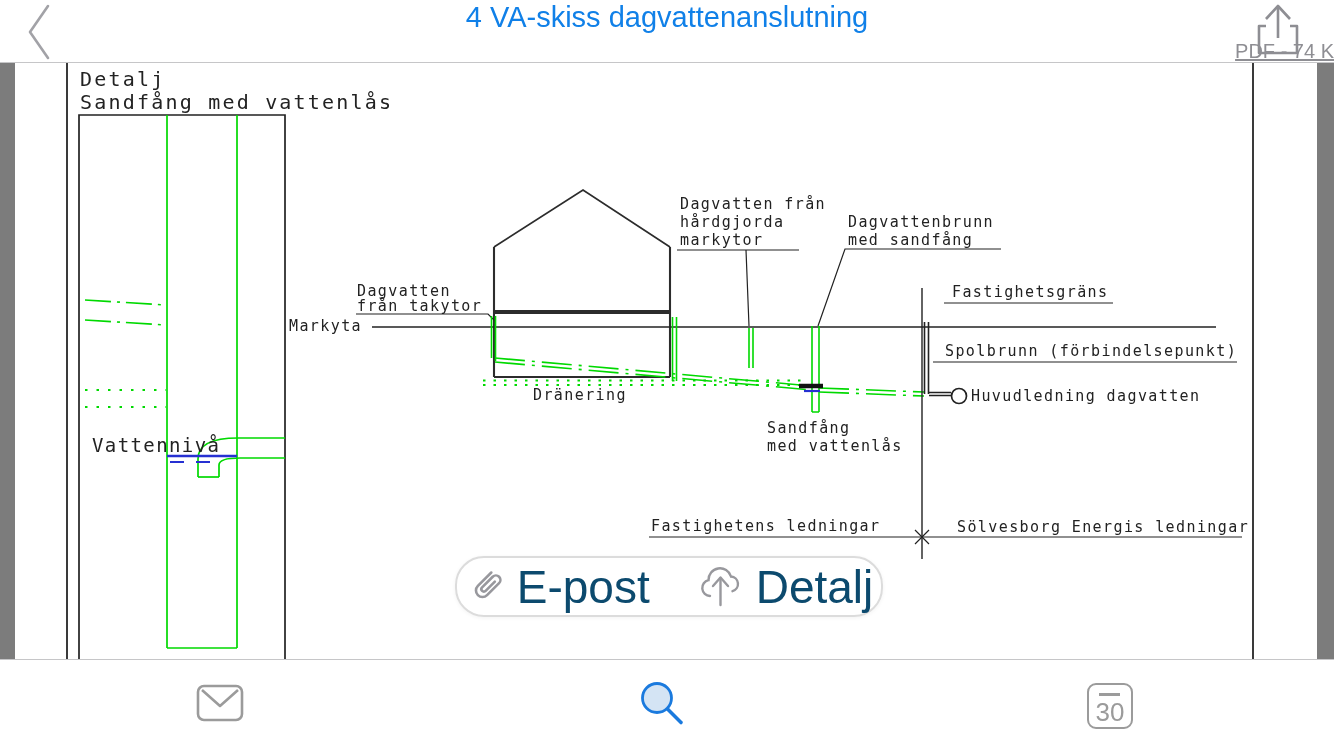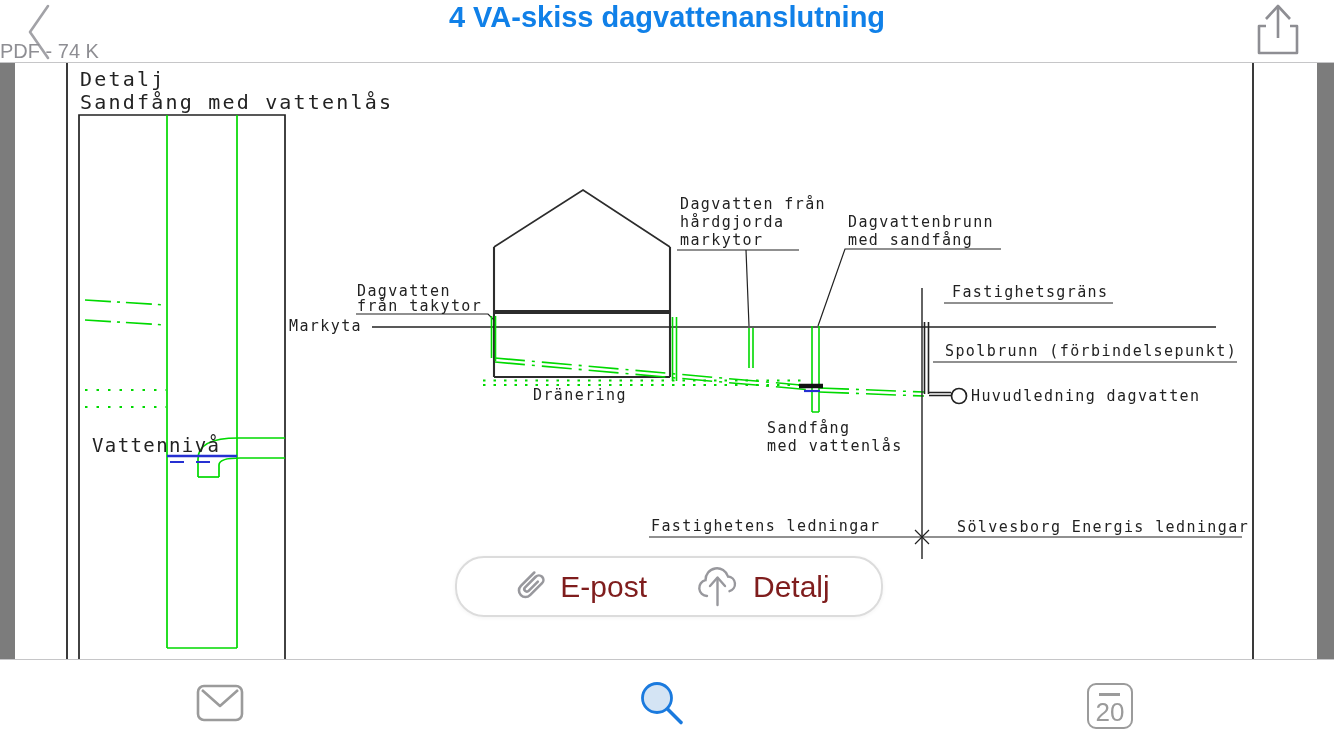--- a/index.html
+++ b/index.html
@@ -2,41 +2,41 @@
 <html><head>
 <meta charset="utf-8">
 <style>
   html,body{margin:0;padding:0;background:#fff;}
   .screen{position:relative;width:1334px;height:750px;overflow:hidden;
           font-family:"Liberation Sans",sans-serif;background:#fff;}
   
   .navbar{position:absolute;left:0;top:0;width:1334px;height:62px;background:#fff;
           border-bottom:1px solid #c6c6c8;z-index:30;}
   .nav-title{position:absolute;left:0;right:0;top:1px;text-align:center;
-             font-size:29px;font-weight:bold;color:#1080e8;}
-  .nav-sub{position:absolute;left:0;right:0;top:40px;text-align:left;
-           font-size:20px;color:#8e8e93;}
+             font-size:29px;font-weight:normal;color:#1080e8;}
+  .nav-sub{position:absolute;left:0;right:0;top:40px;text-align:right;
+           font-size:20px;color:#8e8e93;text-decoration:underline;}
   .back-btn{position:absolute;left:18px;top:2px;width:46px;height:58px;cursor:pointer;}
   .share-btn{position:absolute;right:28px;top:2px;width:56px;height:58px;cursor:pointer;}
   
   .content{position:absolute;left:0;top:62px;width:1334px;height:597px;background:#fff;}
   .side-strip{position:absolute;top:0;height:597px;width:15px;background:#7c7c7c;}
   .side-strip.left{left:0;}
   .side-strip.right{right:0;width:17px;}
   svg.cad{position:absolute;left:0;top:62px;width:1334px;height:597px;z-index:5;}
   svg.cad text{fill:#222;font-family:"DejaVu Sans Mono",monospace;}
   .cad-lab{font-size:15px;letter-spacing:1.4px;}
   .cad-big{font-size:20px;letter-spacing:2.2px;}
   .cad-mid{font-size:19px;letter-spacing:1.4px;}
   
   .pill{position:absolute;left:455px;top:556px;width:424px;height:57px;z-index:20;
         background:rgba(255,255,255,0.93);border:2px solid #dcdcdc;border-radius:29px;
         display:flex;align-items:center;justify-content:center;gap:10px;
         box-shadow:0 1px 4px rgba(0,0,0,0.05);}
-  .pill-label{font-size:30px;color:#7f1d1d;}
+  .pill-label{font-size:46px;color:#0c4a6e;}
   .pill-gap{width:26px;}
   
   .toolbar{position:absolute;left:0;top:659px;width:1334px;height:91px;background:#fff;
            border-top:1px solid #c6c6c8;z-index:30;}
   .tb-mail{position:absolute;left:196px;top:24px;cursor:pointer;}
   .tb-search{position:absolute;left:634px;top:17px;cursor:pointer;}
   .tb-pages{position:absolute;left:1087px;top:23px;width:46px;height:46px;cursor:pointer;
             border:2.5px solid #9b9b9b;border-radius:9px;box-sizing:border-box;}
   .tb-pages .bar{position:absolute;left:10px;top:8px;width:21px;height:2.5px;background:#9b9b9b;}
   .tb-pages .num{position:absolute;left:0;right:0;top:12px;text-align:center;
@@ -211,17 +211,17 @@
       </svg>
     </div>
     <div class="tb-search">
       <svg width="52" height="56" viewBox="0 0 52 56">
         <circle cx="23" cy="21" r="14.5" fill="#d4e4f4" stroke="#1a7ade" stroke-width="2.8"></circle>
         <line x1="34" y1="32.5" x2="47" y2="45.5" stroke="#1a7ade" stroke-width="3.6" stroke-linecap="round"></line>
       </svg>
     </div>
     <div class="tb-pages">
       <div class="bar"></div>
-      <div class="num">20</div>
+      <div class="num">30</div>
     </div>
   </div>
 
 </div>
 
 </body></html>

